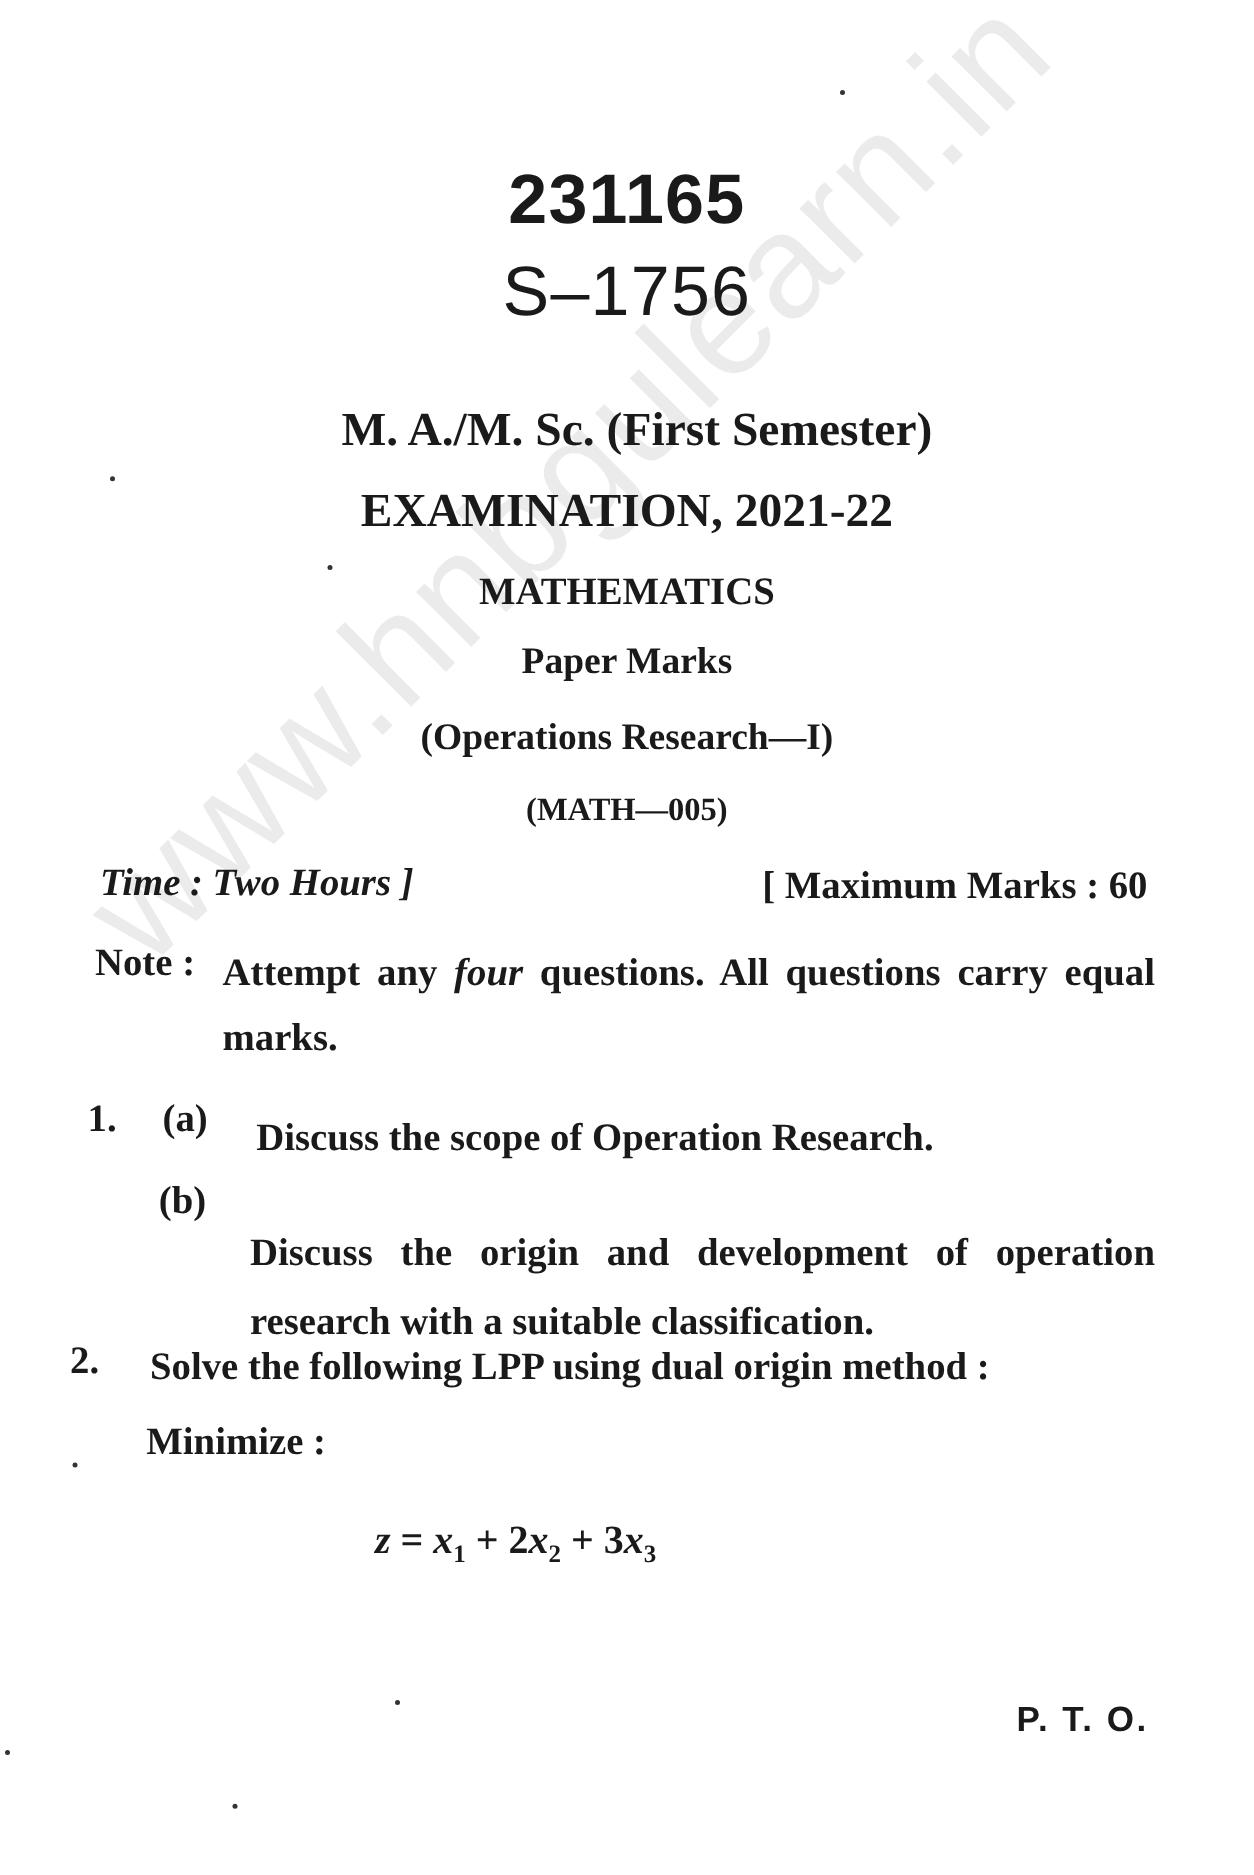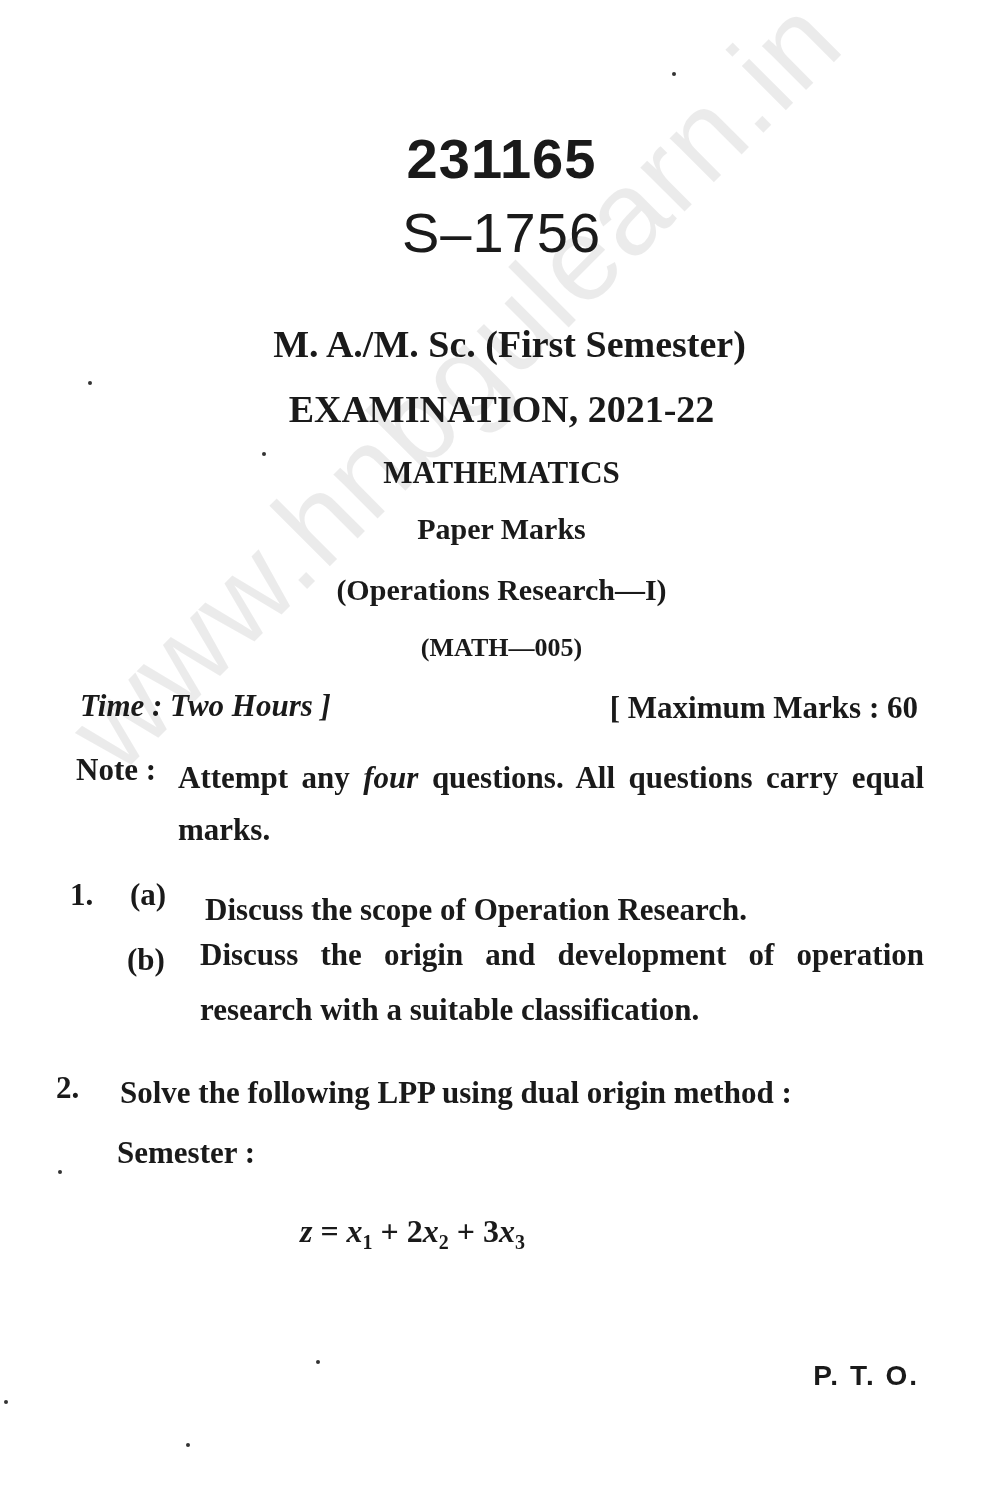--- a/index.html
+++ b/index.html
@@ -22,21 +22,21 @@
   .time { left: 80px; top: 688px; font-size: 31px; font-style: italic; font-weight: bold; }
   .marks { right: 85px; top: 690px; font-size: 31px; font-weight: bold; }
   .note { left: 76px; top: 752px; font-size: 31px; font-weight: bold; width: 848px; }
   .note-label { position: absolute; left: 0; top: 0; }
   .note-text { position: absolute; left: 102px; top: 0; width: 746px; text-align: justify; line-height: 52px; }
   .note-text em { font-style: italic; }
   .q1 { left: 70px; top: 877px; font-size: 31px; font-weight: bold; }
   .q1a-lbl { left: 130px; top: 877px; font-size: 31px; font-weight: bold; }
   .q1a-txt { left: 205px; top: 880px; font-size: 31px; font-weight: bold; margin-top: 12px; }
   .q1b-lbl { left: 127px; top: 942px; font-size: 31px; font-weight: bold; }
-  .q1b-txt { left: 200px; top: 927px; width: 724px; font-size: 31px; font-weight: bold; line-height: 55px; text-align: justify; }
+  .q1b-txt { left: 200px; top: 974px; width: 724px; font-size: 31px; font-weight: bold; line-height: 55px; text-align: justify; }
   .q2 { left: 56px; top: 1070px; font-size: 31px; font-weight: bold; }
   .q2-txt { left: 120px; top: 1075px; font-size: 31px; font-weight: bold; }
   .minimize { left: 117px; top: 1135px; font-size: 31px; font-weight: bold; }
   .eq { left: 0; width: 825px; top: 1213px; text-align: center; font-size: 32px; font-weight: bold; }
   .eq i { font-style: italic; }
   .eq sub { font-size: 20px; }
   .pto { right: 84px; top: 1360px; font-size: 28px; font-weight: bold; letter-spacing: 2px; }
   .watermark {
     position: absolute; left: 90px; top: 680px; font-size: 118px; color: rgba(0,0,0,0.08);
     transform: rotate(-45deg); transform-origin: left center; white-space: nowrap; letter-spacing: 2px;
@@ -68,21 +68,21 @@
 </div>
 
 <div class="abs serif q1">1.</div>
 <div class="abs serif q1a-lbl">(a)</div>
 <div class="abs serif q1a-txt">Discuss the scope of Operation Research.</div>
 <div class="abs serif q1b-lbl">(b)</div>
 <div class="abs serif q1b-txt">Discuss the origin and development of operation research with a suitable classification.</div>
 
 <div class="abs serif q2">2.</div>
 <div class="abs serif q2-txt">Solve the following LPP using dual origin method :</div>
-<div class="abs serif minimize">Semester :</div>
+<div class="abs serif minimize">Minimize :</div>
 
 <div class="abs serif eq">
   <i>z</i><span> = </span><i>x</i><sub>1</sub><span> + 2</span><i>x</i><sub>2</sub><span> + 3</span><i>x</i><sub>3</sub>
 </div>
 
 <div class="abs sans pto">P. T. O.</div>
 
 <div class="dot" style="left:672px;top:72px;"></div>
 <div class="dot" style="left:88px;top:381px;"></div>
 <div class="dot" style="left:262px;top:452px;"></div>

